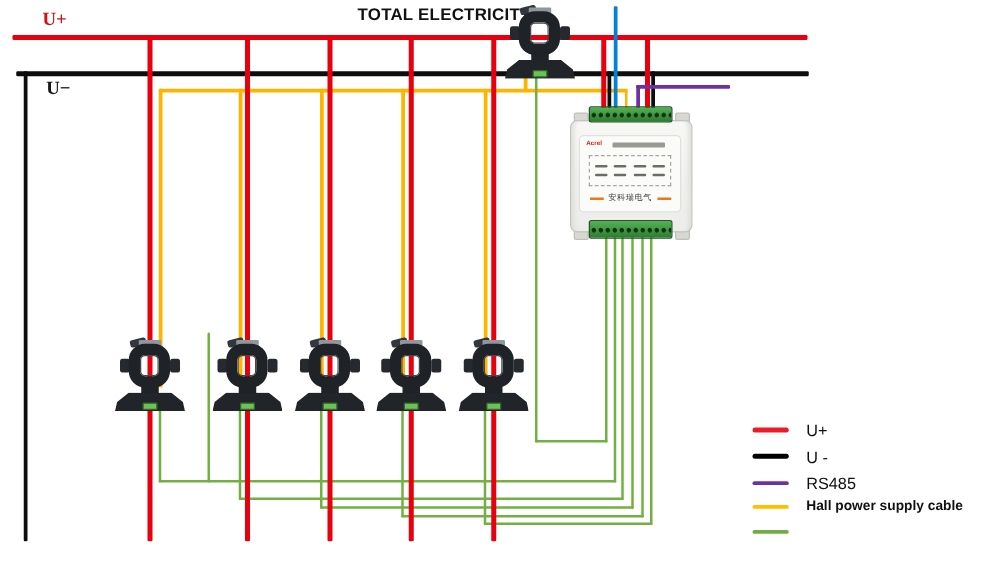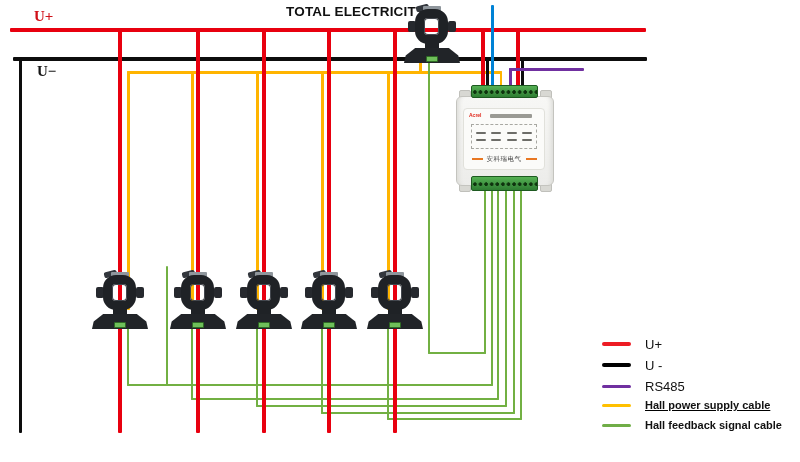--- a/index.html
+++ b/index.html
@@ -204,22 +204,21 @@
     <span class="leg-big">U+</span>
   </div>
   <div class="legend-row" style="top:357px;">
     <span class="sw thick" style="background: rgb(0, 0, 0);"></span>
     <span class="leg-big">U -</span>
   </div>
   <div class="legend-row" style="top:378px;">
     <span class="sw thin" style="background: rgb(112, 48, 160);"></span>
     <span class="leg-big">RS485</span>
   </div>
-  <div class="legend-row" style="top:397px;text-decoration:underline;">
+  <div class="legend-row" style="top:397px;">
     <span class="sw thin" style="background: rgb(255, 192, 0);"></span>
     <span class="leg-small">Hall power supply cable</span>
   </div>
   <div class="legend-row" style="top:417px;">
     <span class="sw thin" style="background: rgb(112, 173, 71);"></span>
-    <span class="leg-small">Hall feedback signal cable</span>
   </div>
 
 </div>
 
 </body></html>

